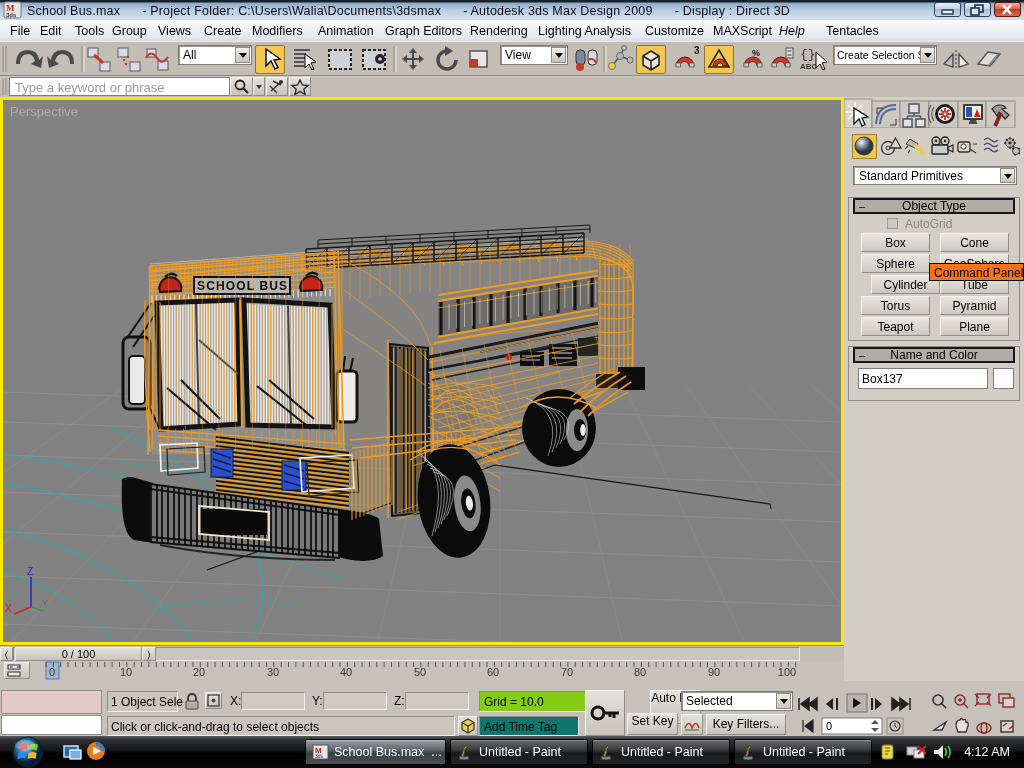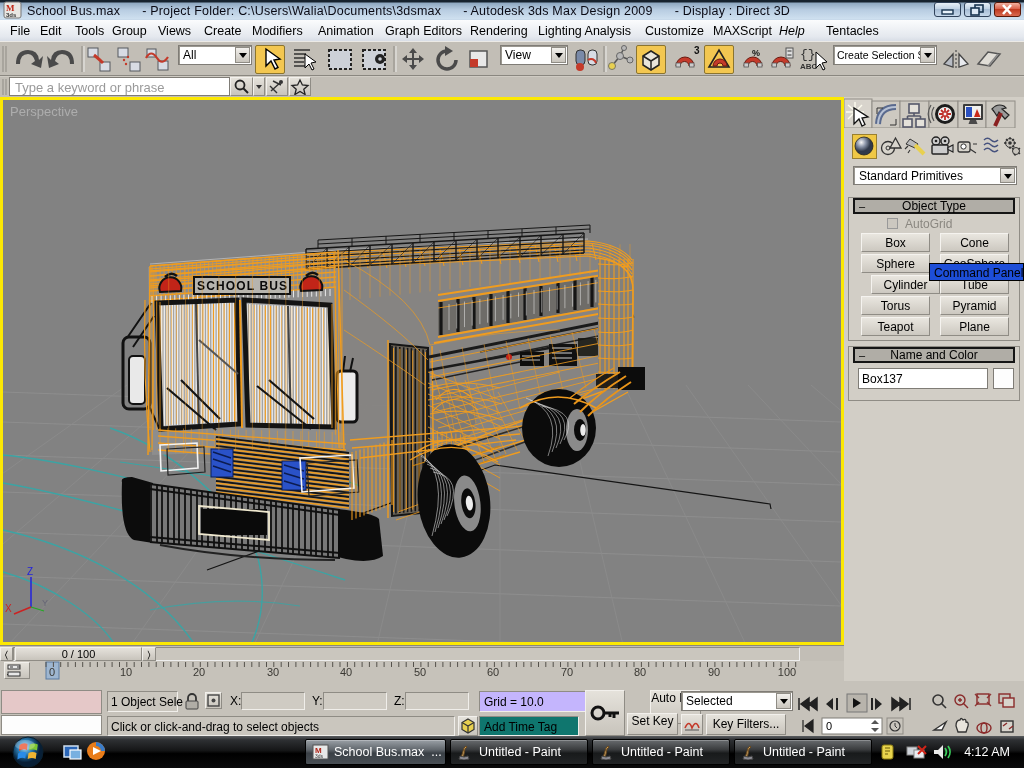--- a/index.html
+++ b/index.html
@@ -995,21 +995,21 @@
     </div>
 
     <div class="rollout" style="top:249px;height:55px;">
       <div class="rolltitle"><span class="minus">–</span><b style="font-weight:normal;">Name and Color</b></div>
       <div style="position:absolute;left:9px;top:21px;width:130px;height:21px;background:#fff;border:1px solid #7f7c76;font-size:12px;">
           <span style="position:absolute;left:3px;top:3px;">Box137</span>
         </div>
       <div style="position:absolute;left:144px;top:21px;width:21px;height:21px;background:#fdfdfd;border:1px solid #7f7c76;"></div>
     </div>
 
-    <div style="position:absolute;left:85px;top:166px;width:95px;height:18px;background:#1d4ed8;border:1px solid #000;font-size:12px;color:#000;z-index:50;">
+    <div style="position:absolute;left:85px;top:166px;width:95px;height:18px;background:#f97316;border:1px solid #000;font-size:12px;color:#000;z-index:50;">
         <span style="position:absolute;left:4px;top:2px;white-space:nowrap;">Command Panel</span>
       </div>
   </div>
   <div id="sliderrow" class="abs">
     <div class="rbtn" style="left:0px;top:1px;width:13px;height:14px;font-size:10px;line-height:13px;">〈</div>
     <div style="position:absolute;left:13px;top:1px;width:787px;height:14px;background:#cac6be;border:1px solid #8f8c85;border-bottom-color:#eee;border-right-color:#eee;"></div>
     <div class="rbtn" style="left:15px;top:1px;width:127px;height:14px;font-size:11px;line-height:13px;">0 / 100</div>
     <div class="rbtn" style="left:142px;top:1px;width:14px;height:14px;font-size:10px;line-height:13px;">〉</div>
   </div>
   <div id="rulerrow" class="abs">
@@ -1153,21 +1153,21 @@
     <div class="rbtn" style="left:205px;top:11px;width:17px;height:17px;"><svg width="15" height="15">
           <rect x="2" y="2" width="11" height="11" fill="none" stroke="#444" stroke-width="1.4"></rect>
           <circle cx="7.5" cy="7.5" r="2" fill="#444"></circle>
         </svg></div>
     <span style="position:absolute;left:230px;top:13px;font-size:12px;">X:</span>
     <div class="sunk" style="left:241px;top:11px;width:64px;height:18px;"></div>
     <span style="position:absolute;left:312px;top:13px;font-size:12px;">Y:</span>
     <div class="sunk" style="left:323px;top:11px;width:64px;height:18px;"></div>
     <span style="position:absolute;left:394px;top:13px;font-size:12px;">Z:</span>
     <div class="sunk" style="left:405px;top:11px;width:64px;height:18px;"></div>
-    <div class="sunk" style="left:479px;top:10px;width:118px;height:21px;background:#c4b5fd;">
+    <div class="sunk" style="left:479px;top:10px;width:118px;height:21px;background:#84cc16;">
         <span style="position:absolute;left:4px;top:3px;">Grid = 10.0</span>
       </div>
     <div class="sunk" style="left:107px;top:35px;width:348px;height:20px;background:#cac6be;">
         <span style="position:absolute;left:3px;top:3px;">Click or click-and-drag to select objects</span>
       </div>
     <div class="rbtn" style="left:458px;top:35px;width:20px;height:20px;"><svg width="18" height="18">
           <path d="M9,2 l6,3.5 0,7 -6,3.5 -6,-3.5 0,-7 z" fill="#e8d050" stroke="#333" stroke-width="1.2"></path>
           <path d="M3,5.5 l6,3.5 6,-3.5 M9,9 l0,7" stroke="#333" stroke-width="1.2" fill="none"></path>
         </svg></div>
     <div class="sunk" style="left:479px;top:35px;width:100px;height:20px;background:#0f766e;">

